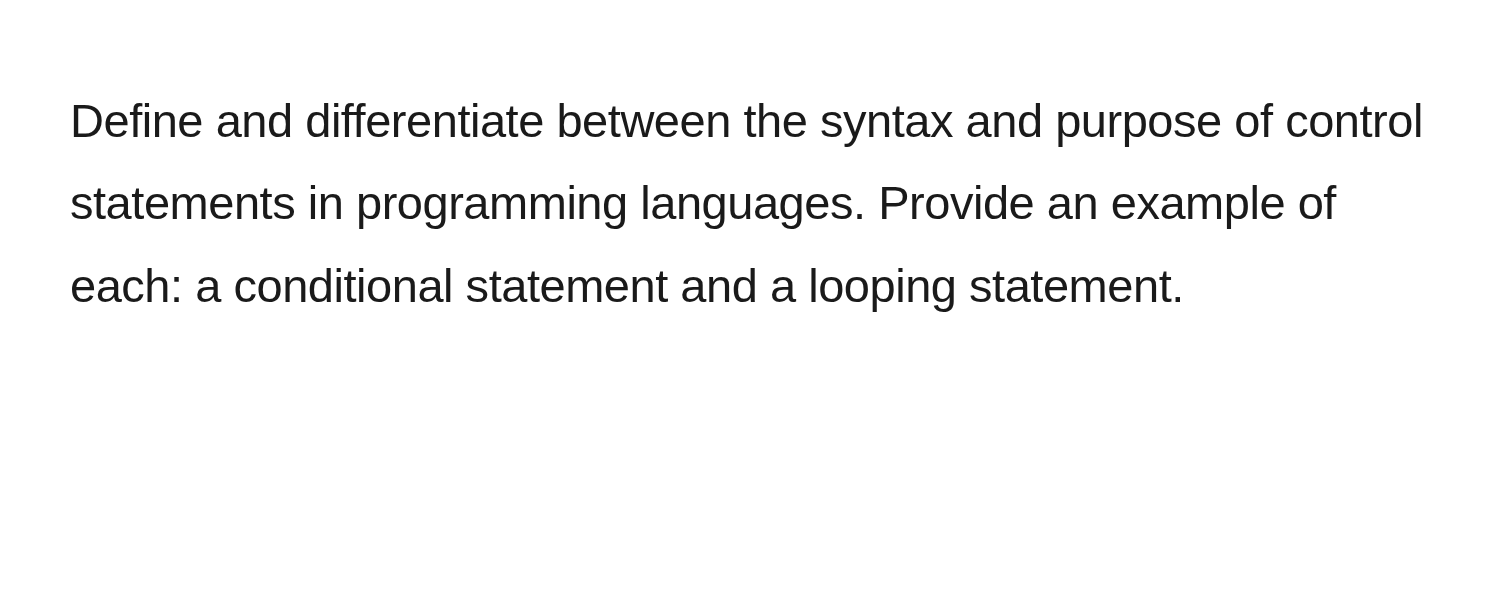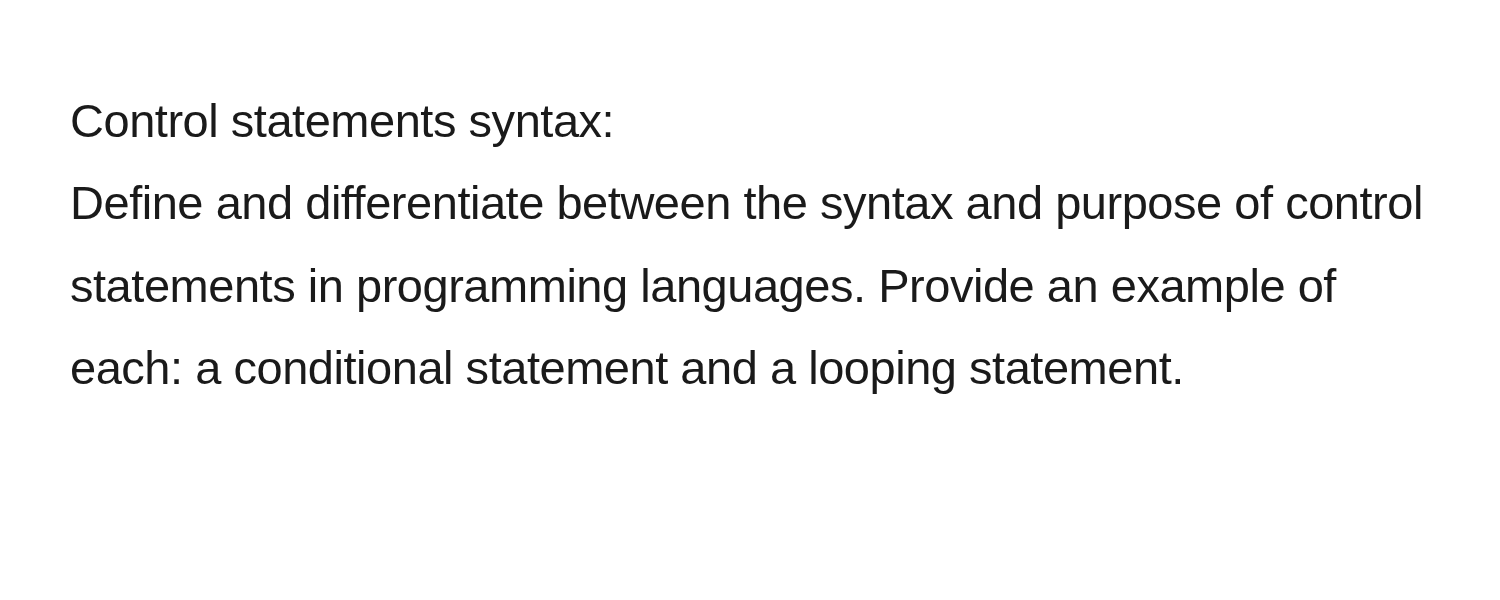--- a/index.html
+++ b/index.html
@@ -25,15 +25,14 @@
       display: block;
     }
     .body-text {
       display: block;
     }
   </style>
 </head>
 <body>
 
 <div class="content">
-  <span class="heading">Control statements syntax:</span>
   <span class="body-text">Define and differentiate between the syntax and purpose of control statements in programming languages. Provide an example of each: a conditional statement and a looping statement.</span>
 </div>
 
 </body></html>

